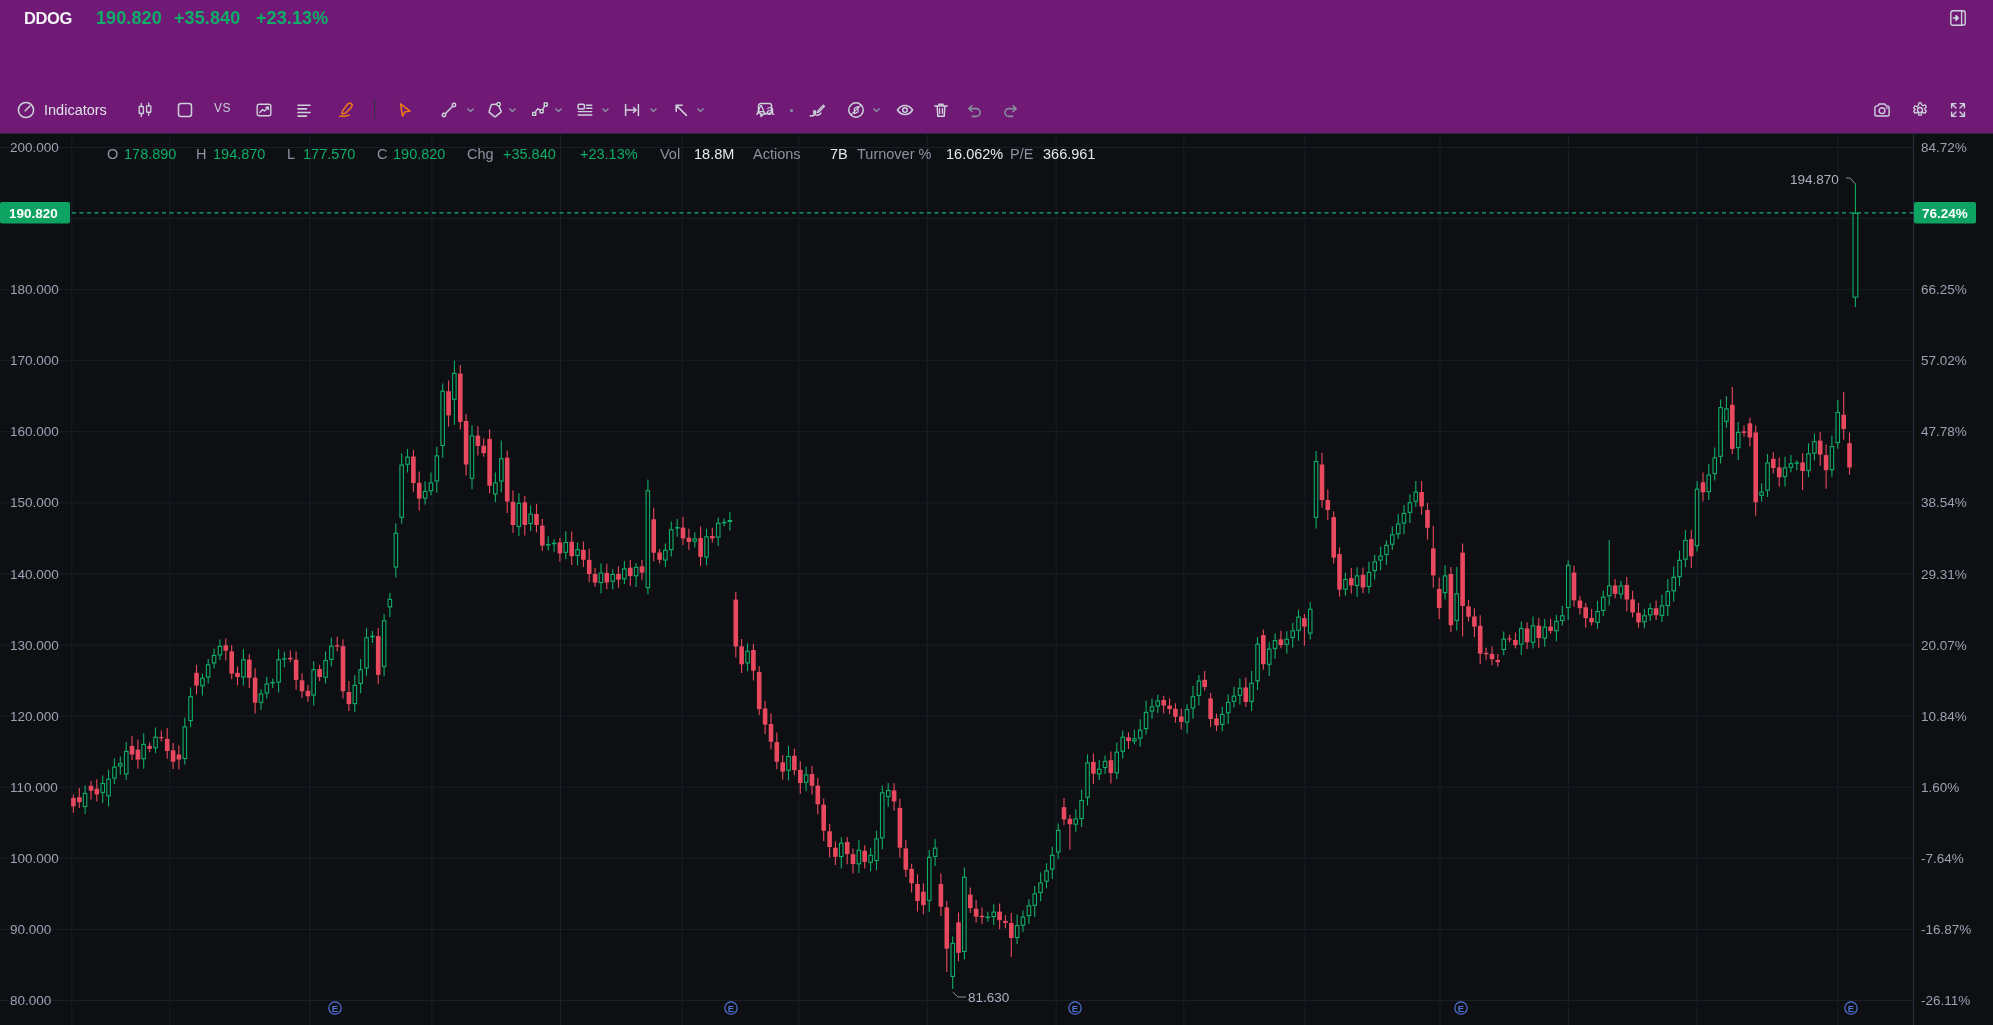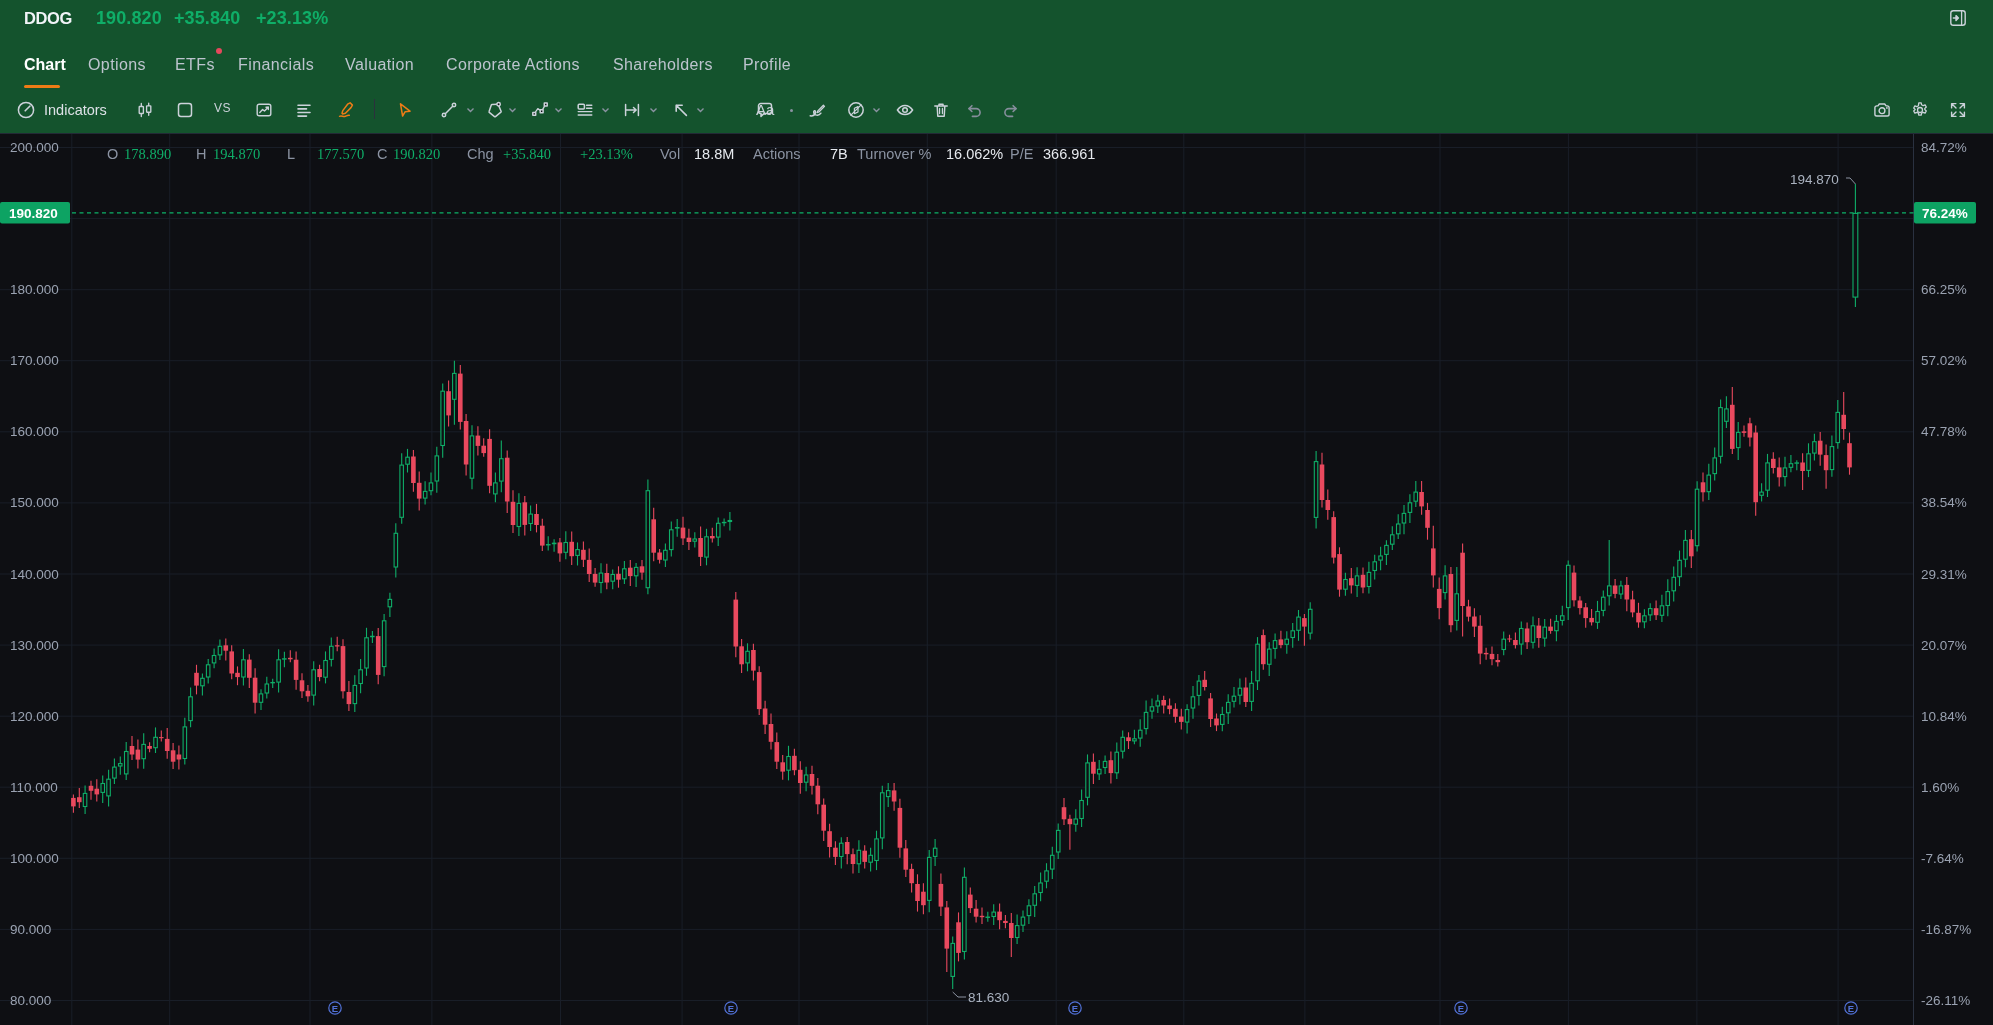--- a/index.html
+++ b/index.html
@@ -1,36 +1,36 @@
 <!DOCTYPE html>
 <html><head><meta charset="utf-8"><title>DDOG</title>
 <style>
 * { margin:0; padding:0; box-sizing:border-box; }
 html,body { width:1993px; height:1025px; background:#0e0f13; overflow:hidden;
   font-family:"Liberation Sans", sans-serif; -webkit-font-smoothing:antialiased; }
-#hdr { position:absolute; left:0; top:0; width:1993px; height:133px; background:#14532d; z-index:5; }
+#hdr { position:absolute; left:0; top:0; width:1993px; height:133px; background:#701a75; z-index:5; }
 #row1 { position:absolute; top:0; left:0; height:38px; width:100%; }
 #ticker { position:absolute; left:24px; top:9px; color:#f2f4f8; font-size:16.5px; font-weight:bold; letter-spacing:-.4px; }
 .px { position:absolute; top:8px; color:#0fae68; font-size:18px; font-weight:bold; letter-spacing:.1px; }
 #row2 { position:absolute; top:38px; left:0; height:50px; width:100%; }
 .tab { position:absolute; top:18px; color:#bdc4ce; font-size:16px; letter-spacing:.4px; }
 .tab.active { color:#fff; font-weight:bold; letter-spacing:0; }
 .underline { position:absolute; left:24px; top:47px; width:36px; height:3px; background:#ee7c16; border-radius:2px; }
 .reddot { position:absolute; left:216px; top:10px; width:6px; height:6px; border-radius:3px; background:#e5485c; }
 #row3 { position:absolute; top:88px; left:0; height:45px; width:100%; }
 .tool { position:absolute; top:12px; display:inline-flex; align-items:center; }
 .tool .lbl { color:#dde1e7; font-size:14.5px; margin-left:8px; }
 .vs { position:absolute; top:13px; color:#ccd2da; font-size:12px; letter-spacing:.5px; }
 .sep { position:absolute; top:11px; width:1px; height:20px; background:#2b313d; }
 .aa { color:#ccd2da; font-size:15px; }
 .dot2 { position:absolute; top:21px; width:3px; height:3px; border-radius:2px; background:#8b93a2; }
 #ohlc { position:absolute; top:146px; left:0; width:1993px; height:20px; font-size:14.5px; z-index:6; }
 #ohlc span { position:absolute; top:0; white-space:nowrap; }
 #ohlc .g1 { color:#8b93a2; }
-#ohlc .gv { color:#0fae68;font-family:Liberation Serif, serif; }
+#ohlc .gv { color:#0fae68; }
 #ohlc .wv { color:#e6e9ee; }
 </style></head>
 <body>
 <svg width="1993" height="1025" viewBox="0 0 1993 1025" xmlns="http://www.w3.org/2000/svg" style="position:absolute;left:0;top:0">
 <line x1="0" y1="133.5" x2="1993" y2="133.5" stroke="#232936" stroke-width="1"></line>
 <line x1="0" y1="147.5" x2="1913" y2="147.5" stroke="#191e28" stroke-width="1"></line>
 <line x1="0" y1="218.6" x2="1913" y2="218.6" stroke="#191e28" stroke-width="1"></line>
 <line x1="0" y1="289.7" x2="1913" y2="289.7" stroke="#191e28" stroke-width="1"></line>
 <line x1="0" y1="360.7" x2="1913" y2="360.7" stroke="#191e28" stroke-width="1"></line>
 <line x1="0" y1="431.8" x2="1913" y2="431.8" stroke="#191e28" stroke-width="1"></line>
@@ -720,32 +720,20 @@
     <span class="px" style="left:174px">+35.840</span>
     <span class="px" style="left:256px">+23.13%</span>
     <span class="tool" style="left:1948px;top:8px">
         <svg class="ic" width="20" height="20" viewBox="0 0 20 20" fill="none" stroke="#ccd2da" stroke-width="1.4" stroke-linecap="round" stroke-linejoin="round">
           <rect x="2.8" y="2.8" width="14.4" height="14.4" rx="2.5"></rect>
           <path d="M13.6 3v14" stroke-width="1.3"></path>
           <path d="M5.3 10h4.9M8 7.6L10.4 10 8 12.4z" fill="#ccd2da"></path>
         </svg>
       </span>
   </div>
-  <div id="row2">
-      <span class="tab active" style="left:24px">Chart</span>
-      <span class="tab" style="left:88px">Options</span>
-      <span class="tab" style="left:175px">ETFs</span>
-      <span class="tab" style="left:238px">Financials</span>
-      <span class="tab" style="left:345px">Valuation</span>
-      <span class="tab" style="left:446px">Corporate Actions</span>
-      <span class="tab" style="left:613px">Shareholders</span>
-      <span class="tab" style="left:743px">Profile</span>
-      <span class="reddot"></span>
-      <span class="underline"></span>
-    </div>
   <div id="row3">
       <span class="tool" style="left:16px;top:12px">
         <svg class="ic" width="20" height="20" viewBox="0 0 20 20" fill="none" stroke="#ccd2da" stroke-width="1.5" stroke-linecap="round" stroke-linejoin="round">
           <circle cx="10" cy="10" r="7.6"></circle>
           <path d="M9.2 10.8L14 6" stroke-width="1.6"></path>
         </svg>
         <span class="lbl">Indicators</span>
       </span>
       <span class="tool" style="left:135px;top:12px">
         <svg class="ic" width="20" height="20" viewBox="0 0 20 20" fill="none" stroke="#ccd2da" stroke-width="1.5" stroke-linecap="round" stroke-linejoin="round">
@@ -919,21 +907,21 @@
         </svg>
       </span>
     </div>
 </div>
 <div id="ohlc">
     <span class="g1" style="left:107px">O</span>
     <span class="gv" style="left:124px">178.890</span>
     <span class="g1" style="left:196px">H</span>
     <span class="gv" style="left:213px">194.870</span>
     <span class="g1" style="left:287px">L</span>
-    <span class="gv" style="left:317px">177.570</span>
+    <span class="gv" style="left:303px">177.570</span>
     <span class="g1" style="left:377px">C</span>
     <span class="gv" style="left:393px">190.820</span>
     <span class="g1" style="left:467px">Chg</span>
     <span class="gv" style="left:503px">+35.840</span>
     <span class="gv" style="left:580px">+23.13%</span>
     <span class="g1" style="left:660px">Vol</span>
     <span class="wv" style="left:694px">18.8M</span>
     <span class="g1" style="left:753px">Actions</span>
     <span class="wv" style="left:830px">7B</span>
     <span class="g1" style="left:857px">Turnover %</span>

